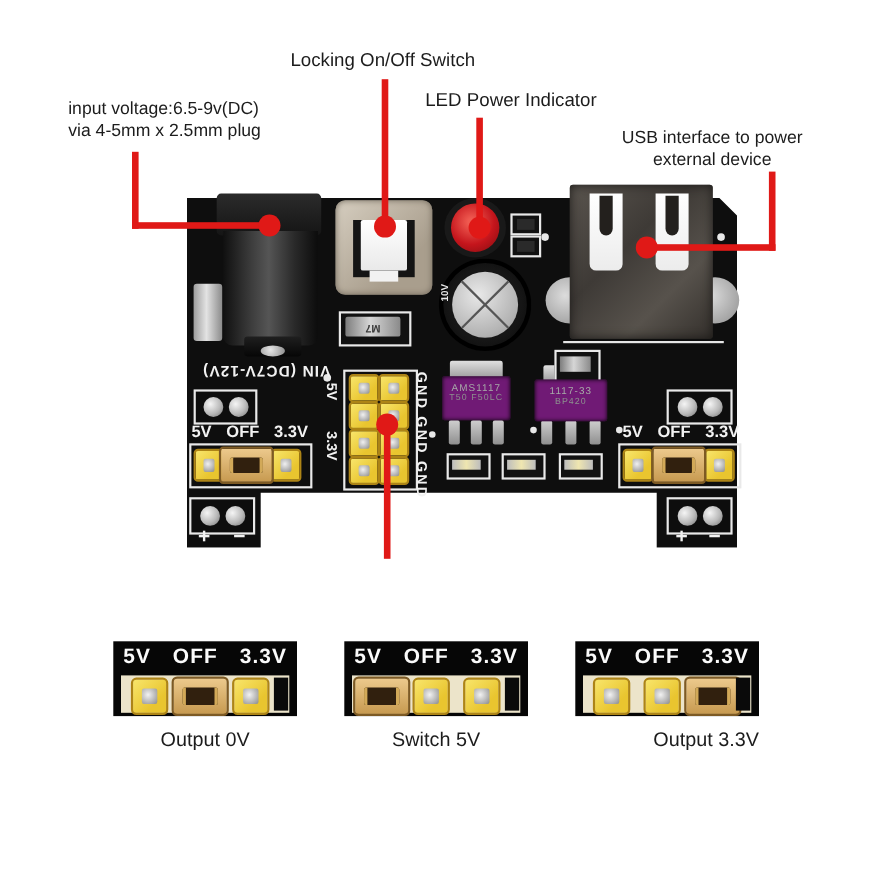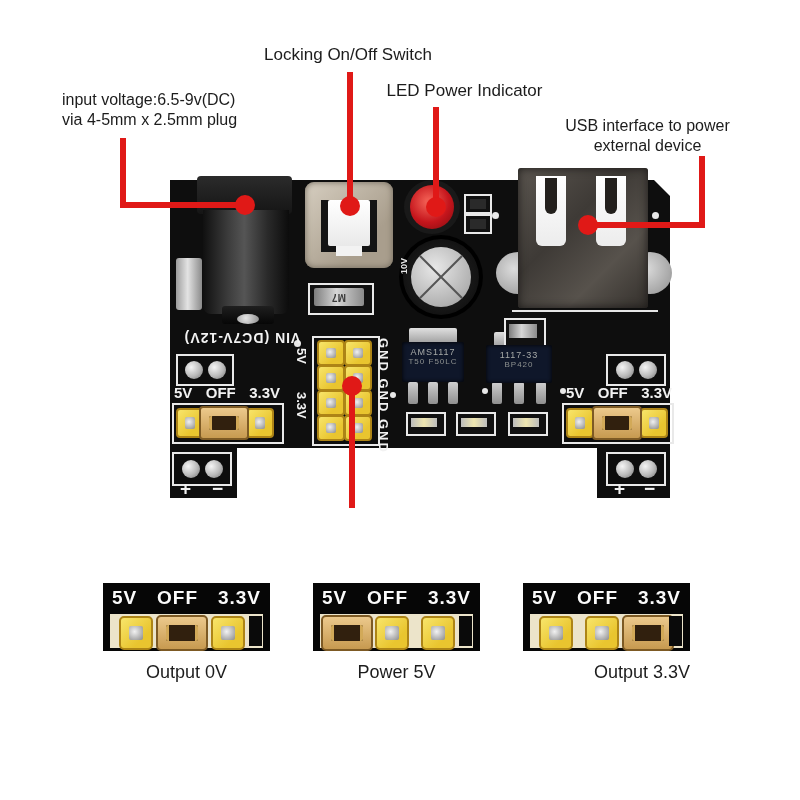--- a/index.html
+++ b/index.html
@@ -35,21 +35,21 @@
        border:2px solid #7d5a24;border-radius:4px;z-index:11;}
   .jumper::after{content:"";position:absolute;left:18%;right:18%;top:26%;bottom:26%;
        background:#31200e;border-radius:2px;
        box-shadow:inset 7px 0 0 -4px #d2a958, inset -7px 0 0 -4px #d2a958;}
   .wbox{position:absolute;border:2px solid #e9e9e9;background:#111;z-index:7;}
   .smd-silver{position:absolute;background:linear-gradient(90deg,#7d7d7d,#d6d6d6 45%,#8a8a8a);z-index:8;}
   .via{position:absolute;border-radius:50%;background:#e8e8e8;z-index:6;}
   .leg{position:absolute;width:10px;height:22px;z-index:6;
        background:linear-gradient(180deg,#cfcfcf,#8f8f8f);border-radius:2px;}
 
-  .chip{position:absolute;background:#0f172a;border-radius:2px;z-index:7;
+  .chip{position:absolute;background:#701a75;border-radius:2px;z-index:7;
         box-shadow:inset 0 0 4px #000;color:#a7aaa8;text-align:center;}
   .chip .l1{font-size:9px;letter-spacing:1px;margin-top:5px;}
   .chip .l2{font-size:8px;letter-spacing:1px;color:#8d918f;}
   .chip-tab{position:absolute;background:linear-gradient(180deg,#e0e0e0,#9c9c9c);z-index:6;border-radius:2px;}
 
   
   .cu{position:absolute;width:167px;height:68px;background:#060606;z-index:5;}
   .cu-text{display:flex;justify-content:space-between;padding:4px 9px 0;color:#fafafa;
            font-weight:bold;font-size:19px;letter-spacing:1px;}
   .cu-strip{position:absolute;left:7px;right:7px;top:31px;bottom:3px;background:#ece4ca;}
@@ -298,16 +298,16 @@
     </div>
     <div class="cu-strip">
       <div class="cu-pin slot1"></div>
       <div class="cu-pin slot2"></div>
       <div class="cu-jumper jslot3"></div>
       <div class="cu-bar"></div>
     </div>
   </div>
 
   <div class="ann center" style="left:103px;top:662px;width:167px;font-size:18px;">Output 0V</div>
-  <div class="ann center" style="left:313px;top:662px;width:167px;font-size:18px;">Power 5V</div>
+  <div class="ann center" style="left:313px;top:662px;width:167px;font-size:18px;">Switch 5V</div>
   <div class="ann center" style="left:523px;top:662px;width:167px;font-size:18px;text-align:right;">Output 3.3V</div>
 
 </div>
 
 </body></html>

